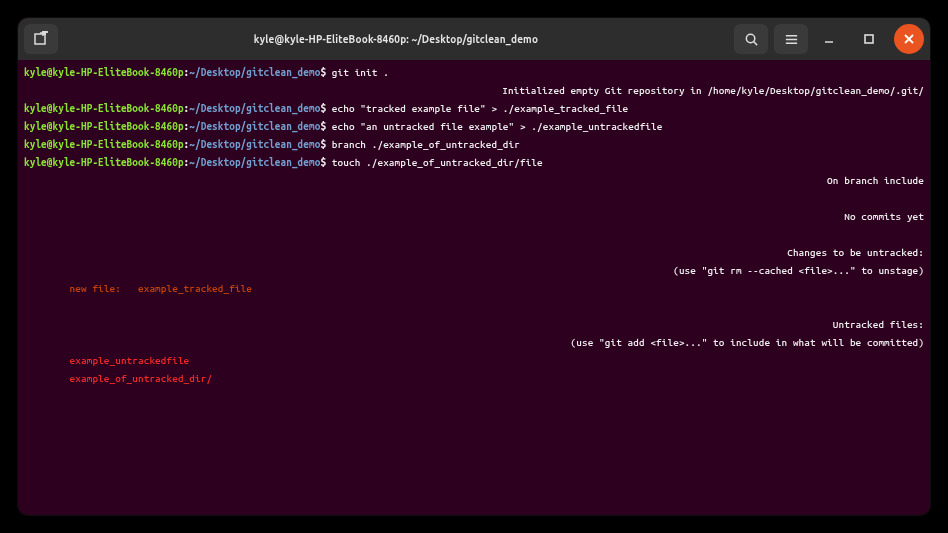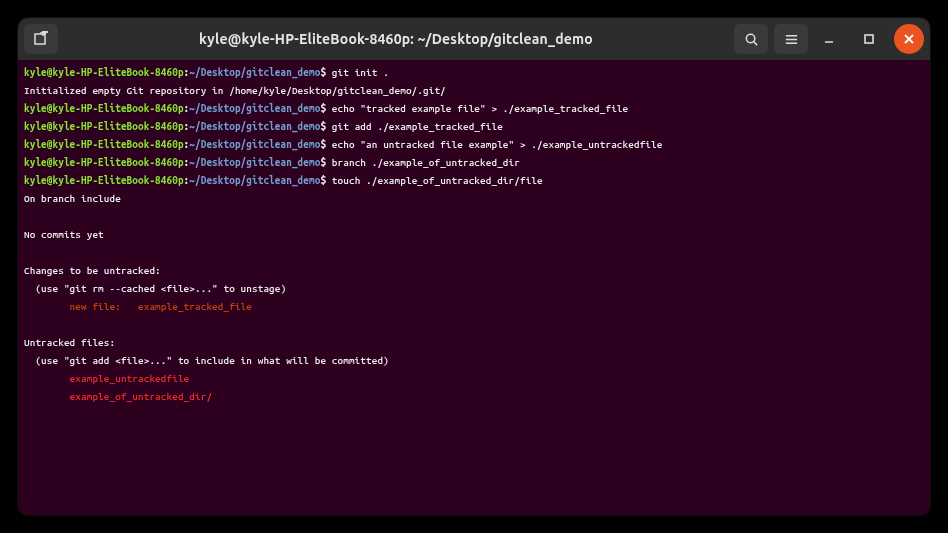--- a/index.html
+++ b/index.html
@@ -35,21 +35,21 @@
       align-items: center;
       justify-content: center;
       color: #ddd;
     }
     .tb-title {
       flex: 1;
       text-align: center;
       color: #e6e6e6;
       font-family: 'Ubuntu', sans-serif;
       font-weight: bold;
-      font-size: 14px;
+      font-size: 10px;
       letter-spacing: 0.2px;
     }
     .tb-right {
       display: flex;
       gap: 10px;
       align-items: center;
     }
     .wc {
       width: 30px;
       height: 30px;
@@ -71,21 +71,21 @@
       color: #eeeeee;
       letter-spacing: 0.1px;
       font-weight: 500;
     }
     .line { white-space: pre-wrap; word-break: break-all; }
     .user { color: #8ae234; font-weight: bold; }
     .colon { color: #eeeeee; font-weight: bold; }
     .path { color: #729fcf; font-weight: bold; }
     .dollar { color: #eeeeee; font-weight: bold; }
     .cmd { color: #eeeeee; }
-    .out { color: #eeeeee; }
+    .out { color: #eeeeee; text-align: right; }
     .green { color: #c2410c; }
     .red { color: #ef2929; }
     .cursor {
       display: inline-block;
       width: 8px;
       height: 16px;
       background: #eeeeee;
       vertical-align: text-bottom;
       margin-left: 2px;
     }
@@ -139,21 +139,20 @@
             <line x1="10" y1="2" x2="2" y2="10" stroke="#fff" stroke-width="1.8"></line>
           </svg>
       </div>
     </div>
   </div>
 
   <div class="terminal" id="terminal">
       <div class="line"><span class="user">kyle@kyle-HP-EliteBook-8460p</span><span class="colon">:</span><span class="path">~/Desktop/gitclean_demo</span><span class="dollar">$ </span><span class="cmd">git init .</span></div>
       <div class="line out">Initialized empty Git repository in /home/kyle/Desktop/gitclean_demo/.git/</div>
       <div class="line"><span class="user">kyle@kyle-HP-EliteBook-8460p</span><span class="colon">:</span><span class="path">~/Desktop/gitclean_demo</span><span class="dollar">$ </span><span class="cmd">echo "tracked example file" &gt; ./example_tracked_file</span></div>
-      <div class="line"><span class="user">kyle@kyle-HP-EliteBook-8460p</span><span class="colon">:</span><span class="path">~/Desktop/gitclean_demo</span><span class="dollar">$ </span><span class="cmd">git add ./example_tracked_file</span></div>
       <div class="line"><span class="user">kyle@kyle-HP-EliteBook-8460p</span><span class="colon">:</span><span class="path">~/Desktop/gitclean_demo</span><span class="dollar">$ </span><span class="cmd">echo "an untracked file example" &gt; ./example_untrackedfile</span></div>
       <div class="line"><span class="user">kyle@kyle-HP-EliteBook-8460p</span><span class="colon">:</span><span class="path">~/Desktop/gitclean_demo</span><span class="dollar">$ </span><span class="cmd">branch ./example_of_untracked_dir</span></div>
       <div class="line"><span class="user">kyle@kyle-HP-EliteBook-8460p</span><span class="colon">:</span><span class="path">~/Desktop/gitclean_demo</span><span class="dollar">$ </span><span class="cmd">touch ./example_of_untracked_dir/file</span></div>
       <div class="line out">On branch include</div>
       <div class="line">&nbsp;</div>
       <div class="line out">No commits yet</div>
       <div class="line">&nbsp;</div>
       <div class="line out">Changes to be untracked:</div>
       <div class="line out">  (use "git rm --cached &lt;file&gt;..." to unstage)</div>
       <div class="line green">        new file:   example_tracked_file</div>

